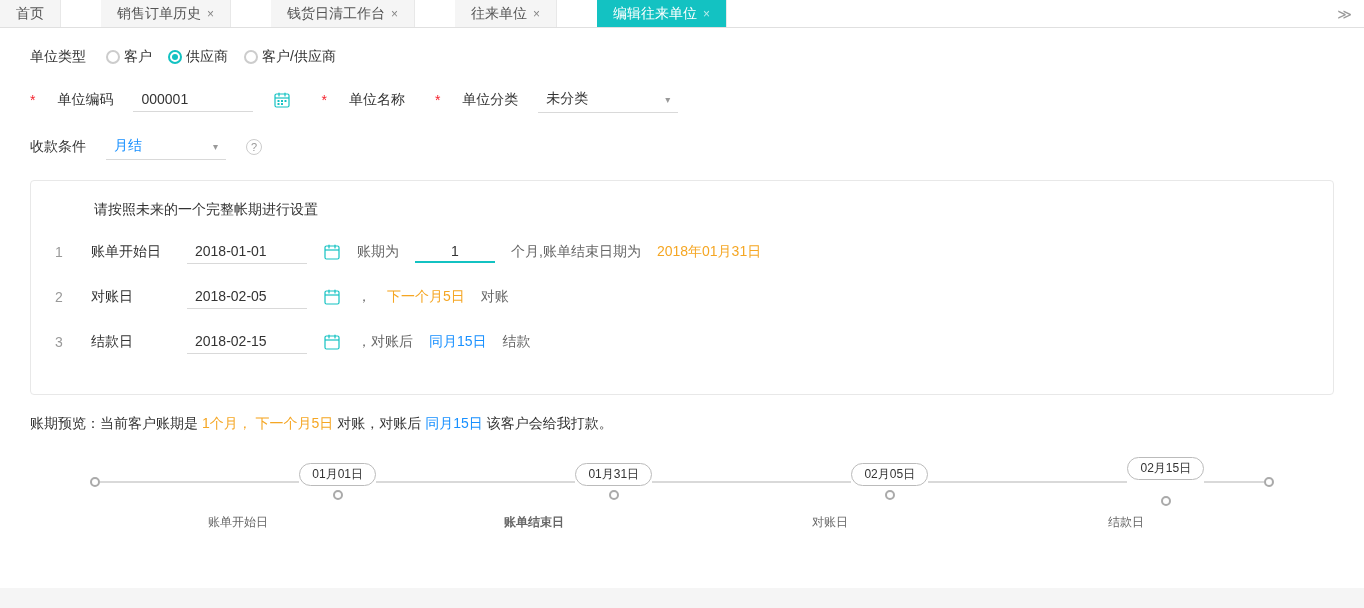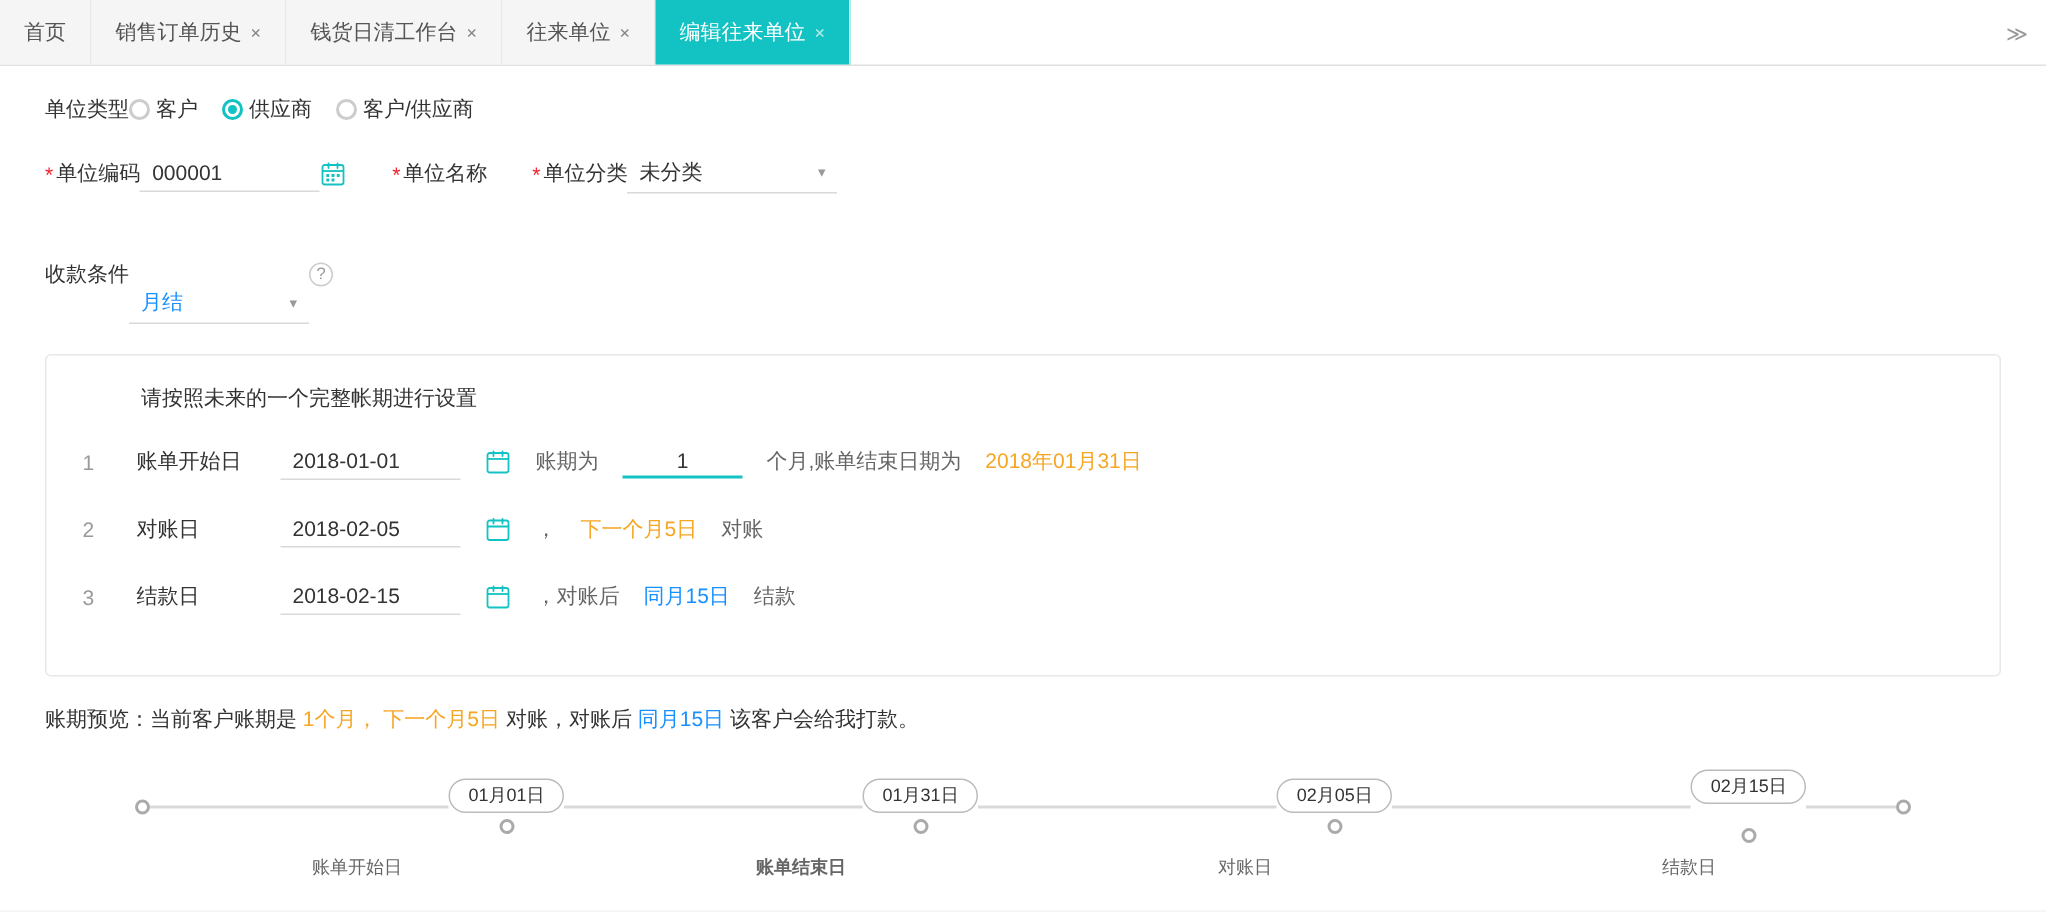--- a/index.html
+++ b/index.html
@@ -4,22 +4,23 @@
   <style>
     * { box-sizing: border-box; margin: 0; padding: 0; }
     body { font-family: 'Microsoft YaHei', Arial, sans-serif; font-size: 14px; background: #f5f5f5; color: #333; }
 
     
     .tab-bar {
       display: flex;
       align-items: stretch;
       background: #fff;
       border-bottom: 1px solid #e0e0e0;
-      height: 44px;
+      height: 28px;
       padding: 0 0;
+      gap: 40px;
     }
     .tab-item {
       display: flex;
       align-items: center;
       padding: 0 16px;
       cursor: pointer;
       font-size: 14px;
       color: #555;
       border-right: 1px solid #e8e8e8;
       white-space: nowrap;
@@ -57,21 +58,21 @@
     
     .form-row {
       display: flex;
       align-items: center;
       margin-bottom: 20px;
       gap: 30px;
     }
     .form-group {
       display: flex;
       align-items: center;
-      gap: 0;
+      gap: 20px;
     }
     .form-label {
       color: #333;
       white-space: nowrap;
     }
     .required-star {
       color: #f5222d;
       margin-right: 2px;
     }
     .radio-group {
@@ -125,21 +126,20 @@
       font-size: 14px;
     }
 
     
     .select-field {
       display: flex; align-items: center; gap: 4px;
       border-bottom: 1px solid #d9d9d9;
       padding: 4px 8px;
       cursor: pointer;
       min-width: 120px;
-      margin-top: 40px;
     }
     .select-value { color: #1890ff; }
     .chevron-down { font-size: 10px; color: #999; }
 
     
     .classify-dropdown {
       display: flex; align-items: center; gap: 8px;
       padding: 4px 8px;
       border-bottom: 1px solid #d9d9d9;
       min-width: 140px;

